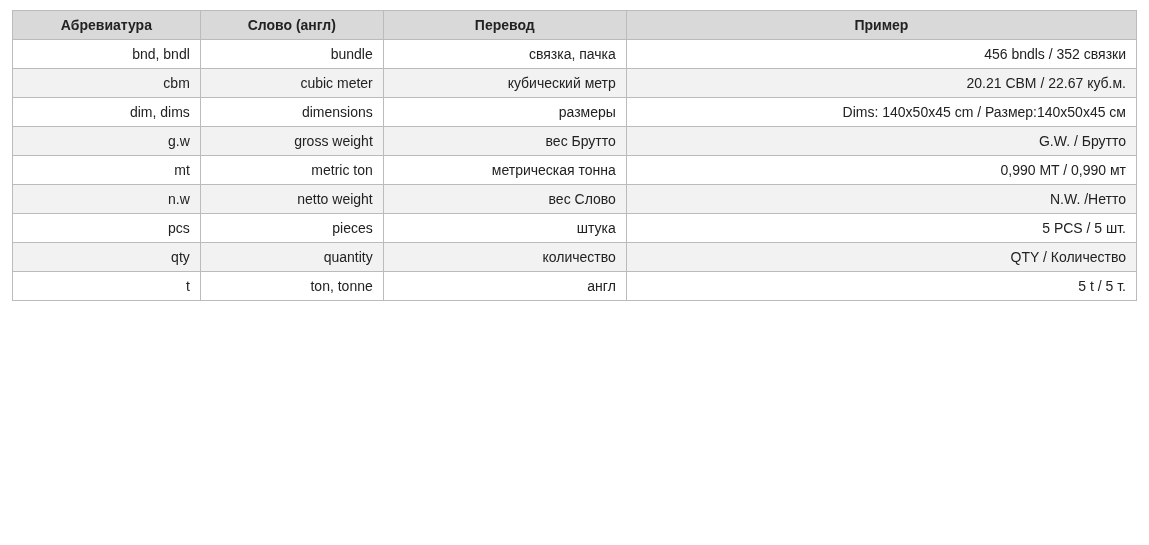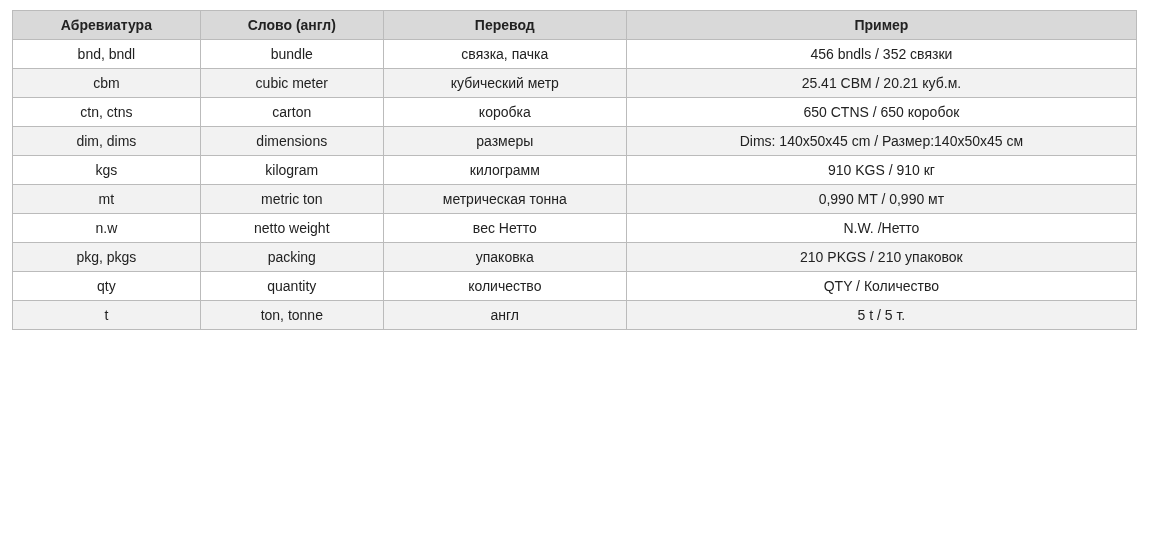--- a/index.html
+++ b/index.html
@@ -19,21 +19,21 @@
       padding: 10px 12px;
     }
     table {
       width: 100%;
       border-collapse: collapse;
       border: 1px solid #bbb;
     }
     th, td {
       border: 1px solid #bbb;
       padding: 6px 10px;
-      text-align: center;
+      text-align: right;
       vertical-align: middle;
     }
     thead tr {
       background-color: #d9d9d9;
     }
     thead th {
       font-weight: bold;
       font-size: 14px;
       text-align: center;
     }
@@ -68,57 +68,51 @@
     <tr>
           <td>bnd, bndl</td>
           <td>bundle</td>
           <td>связка, пачка</td>
           <td>456 bndls / 352 связки</td>
         </tr>
         <tr>
           <td>cbm</td>
           <td>cubic meter</td>
           <td>кубический метр</td>
-          <td>25.41 CBM / 20.21 куб.м.</td>
-        </tr>
-        <tr>
-          <td>ctn, ctns</td>
-          <td>carton</td>
-          <td>коробка</td>
-          <td>650 CTNS / 650 коробок</td>
+          <td>20.21 CBM / 22.67 куб.м.</td>
         </tr>
         <tr>
           <td>dim, dims</td>
           <td>dimensions</td>
           <td>размеры</td>
           <td>Dims: 140x50x45 cm /  Размер:140x50x45 см</td>
         </tr>
         <tr>
-          <td>kgs</td>
-          <td>kilogram</td>
-          <td>килограмм</td>
-          <td>910 KGS / 910 кг</td>
+          <td>g.w</td>
+          <td>gross weight</td>
+          <td>вес Брутто</td>
+          <td>G.W. / Брутто</td>
         </tr>
         <tr>
           <td>mt</td>
           <td>metric ton</td>
           <td>метрическая тонна</td>
           <td>0,990 MT / 0,990 мт</td>
         </tr>
         <tr>
           <td>n.w</td>
           <td>netto weight</td>
-          <td>вес Нетто</td>
+          <td>вес Слово</td>
           <td>N.W.  /Нетто</td>
         </tr>
         <tr>
-          <td>pkg, pkgs</td>
-          <td>packing</td>
-          <td>упаковка</td>
-          <td>210 PKGS  / 210 упаковок</td>
+          <td>pcs</td>
+          <td>pieces</td>
+          <td>штука</td>
+          <td> 5 PCS / 5 шт.</td>
         </tr>
         <tr>
           <td>qty</td>
           <td>quantity</td>
           <td>количество</td>
           <td>QTY / Количество</td>
         </tr>
         <tr>
           <td>t</td>
           <td>ton, tonne</td>

